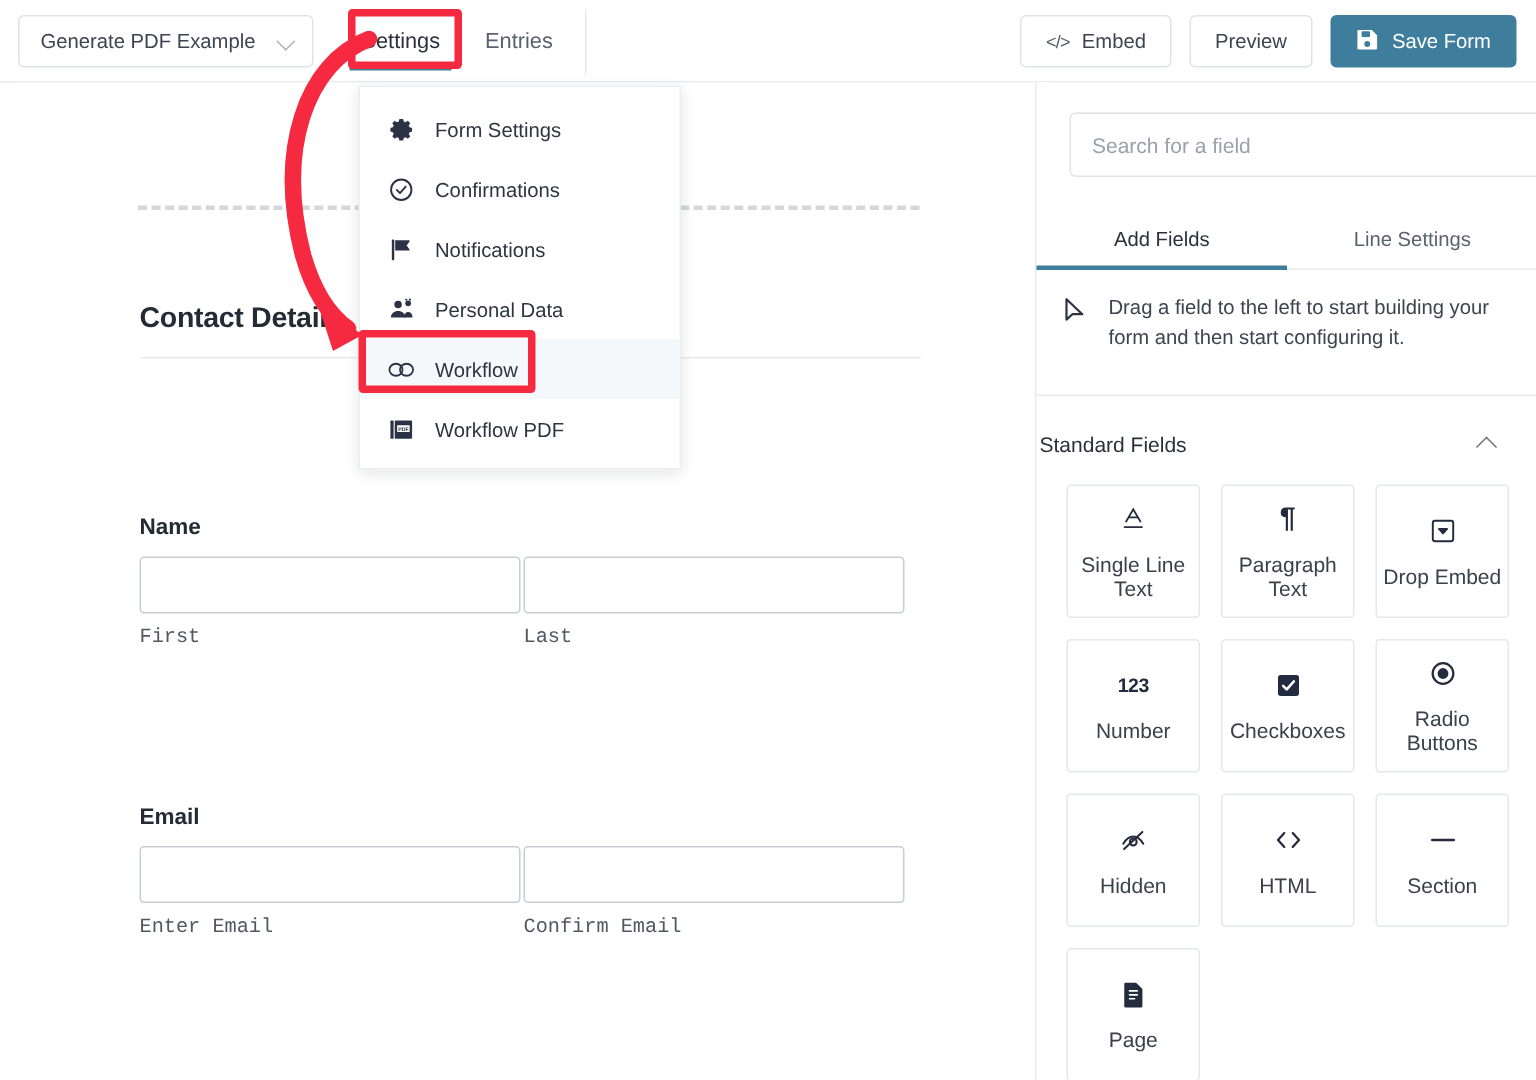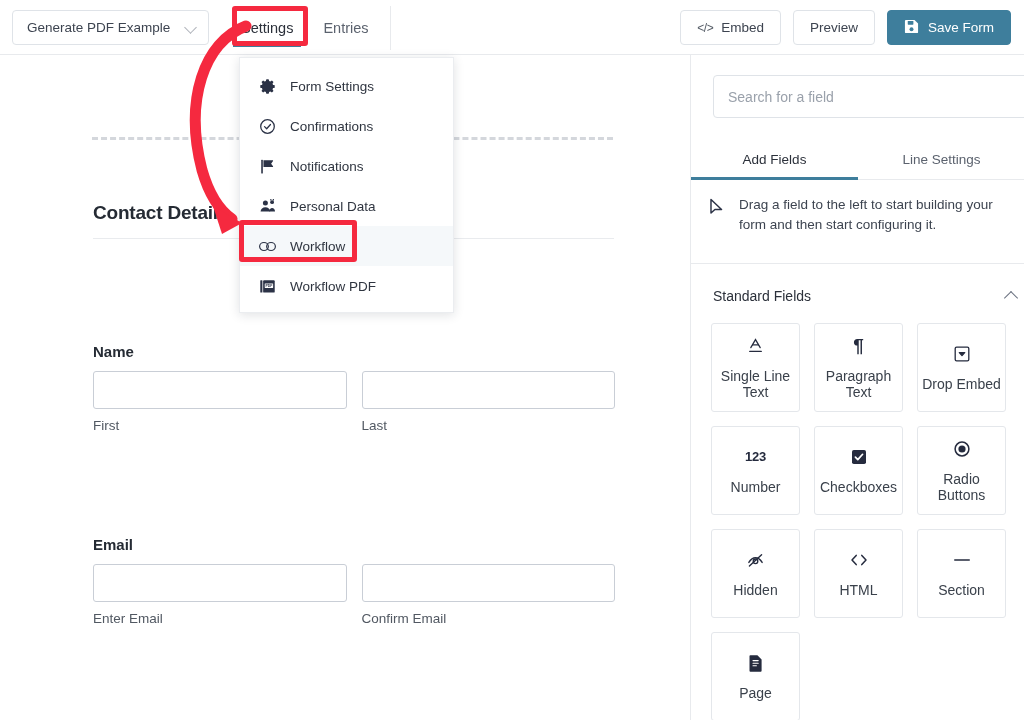--- a/index.html
+++ b/index.html
@@ -70,21 +70,21 @@
   .section-title {
     position: absolute; left: 82px; top: 147px;
     font-size: 19px; font-weight: bold; color: #252b34; letter-spacing: -.2px;
   }
   .section-rule {
     position: absolute; left: 82px; top: 183px; width: 521px; height: 1px; background: #e9ebee;
   }
 
   .field-block { position: absolute; left: 82px; width: 522px; }
   .field-label { font-size: 15px; font-weight: bold; color: #252b34; margin-bottom: 11px; }
-  .sub-row { display: flex; gap: 15px; }
+  .sub-row { display: flex; gap: 2px; font-family: Liberation Mono, monospace; }
   .sub-col { width: 254px; }
   .text-input {
     width: 100%; height: 38px; border: 1px solid #c9ced6; border-radius: 3px;
     background: #fff;
   }
   .sub-label { font-size: 13.5px; color: #515862; margin-top: 9px; }
 
   
   .dropdown {
     position: absolute; left: 239px; top: 57px; width: 215px;
@@ -144,21 +144,21 @@
   .hint {
     position: absolute; left: 18px; top: 140px; width: 305px;
     display: flex; gap: 14px; align-items: flex-start;
   }
   .hint-ico { flex: 0 0 16px; margin-top: 3px; color: #2b3246; }
   .hint-txt { font-size: 13.5px; line-height: 1.45; color: #3d4450; }
 
   .sb-divider { position: absolute; left: 0; top: 208px; width: 334px; height: 1px; background: #e8eaed; }
 
   .panel-head {
-    position: absolute; left: 22px; top: 222px; width: 305px; height: 38px;
+    position: absolute; left: 2px; top: 222px; width: 305px; height: 38px;
     display: flex; align-items: center; justify-content: space-between; text-align: center;
   }
   .panel-title { font-size: 14px; color: #2b303a; }
   .chev-up { width: 14px; height: 14px; position: relative; }
   .chev-up::before {
     content: ""; position: absolute; left: 2px; top: 4px; width: 9px; height: 9px;
     border-left: 1.6px solid #6b7280; border-top: 1.6px solid #6b7280;
     transform: rotate(45deg);
   }
 

